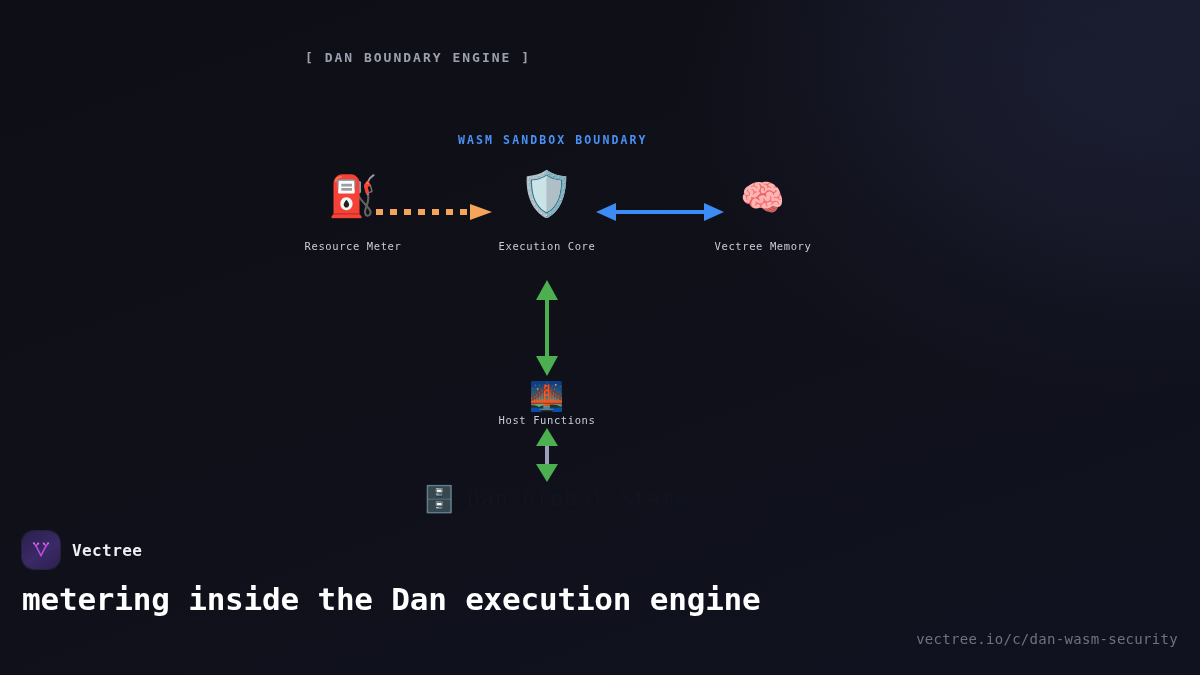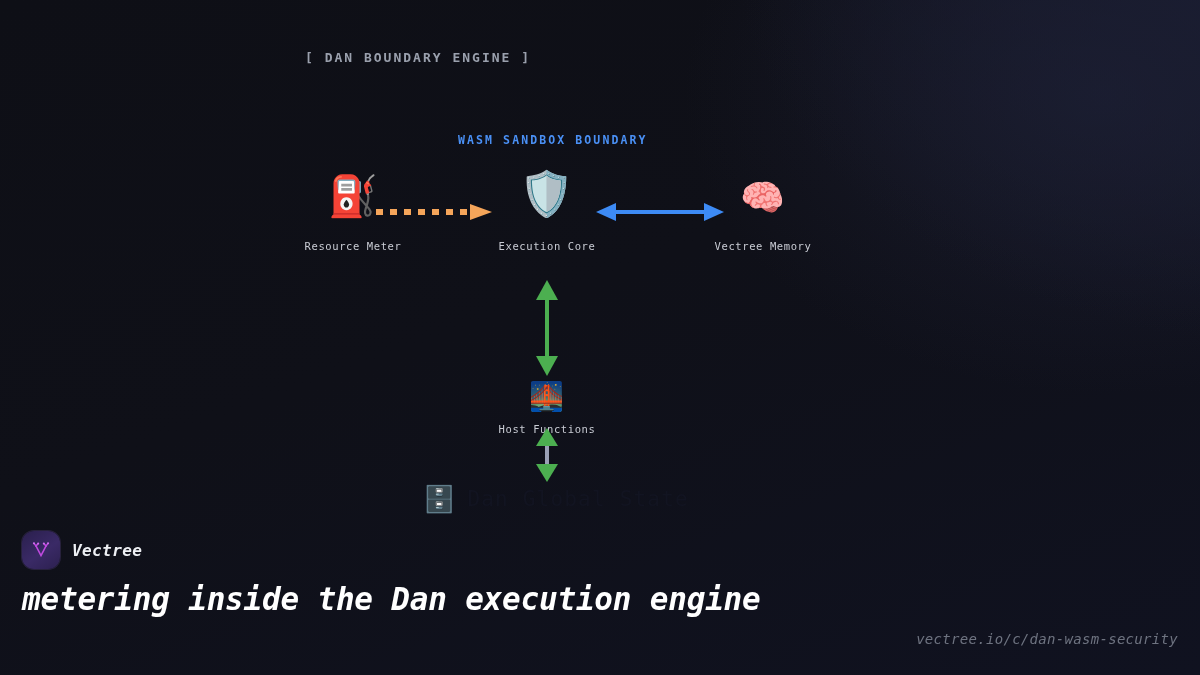--- a/index.html
+++ b/index.html
@@ -48,21 +48,21 @@
   }
 
   #node-resource-meter { left:288px; top:176px; width:130px; }
   #node-resource-meter .glyph { font-size:40px; }
   #node-execution-core { left:482px; top:172px; width:130px; }
   #node-execution-core .glyph { font-size:44px; }
   #node-linear-memory  { left:698px; top:180px; width:130px; }
   #node-linear-memory  .glyph { font-size:36px; }
   #node-host-functions { left:482px; top:383px; width:130px; }
   #node-host-functions .glyph { font-size:28px; }
-  #node-host-functions .nlabel { margin-top:12px; }
+  #node-host-functions .nlabel { margin-top:3px; }
 
   
   #node-global-state {
     position:absolute; left:423px; top:486px;
     display:flex; align-items:center; gap:12px;
     white-space:nowrap;
   }
   #node-global-state .glyph {
     font-family:"DejaVu Sans", sans-serif;
     font-size:26px; line-height:1;
@@ -76,21 +76,20 @@
   .arrow { position:absolute; }
   #arrow-meter-to-core { left:374px; top:203px; width:120px; height:18px; }
   #arrow-core-memory   { left:596px; top:202px; width:128px; height:20px; }
   #arrow-core-host     { left:534px; top:280px; width:26px; height:96px; }
   #arrow-host-state    { left:534px; top:428px; width:26px; height:54px; }
 
   
   #footer {
     position:absolute; left:0; right:0; bottom:0; height:144px;
     padding:0 12px;
-    font-style:italic;
   }
   #brand {
     position:absolute; left:22px; top:0;
     display:flex; align-items:center; gap:12px;
   }
   #brand-logo {
     width:38px; height:38px; border-radius:12px;
     background:linear-gradient(145deg,#2a1f4d 0%, #3a2a66 55%, #2c2050 100%);
     display:flex; align-items:center; justify-content:center;
     box-shadow:0 0 0 1px rgba(150,110,220,0.18);

